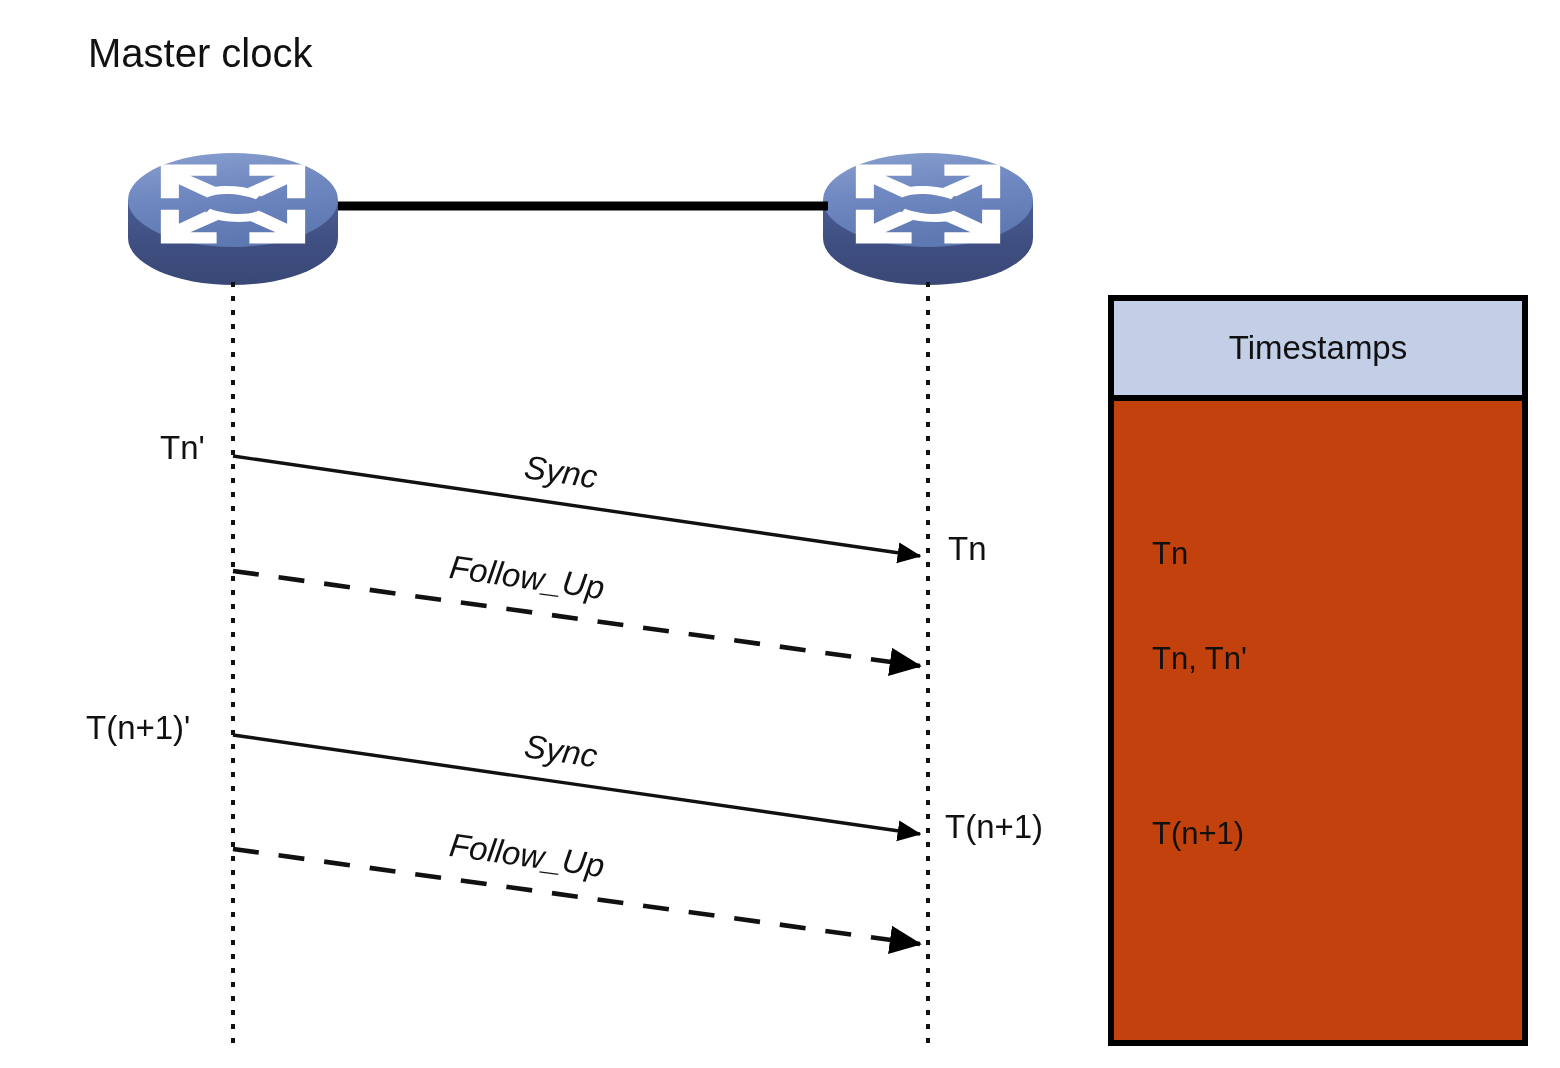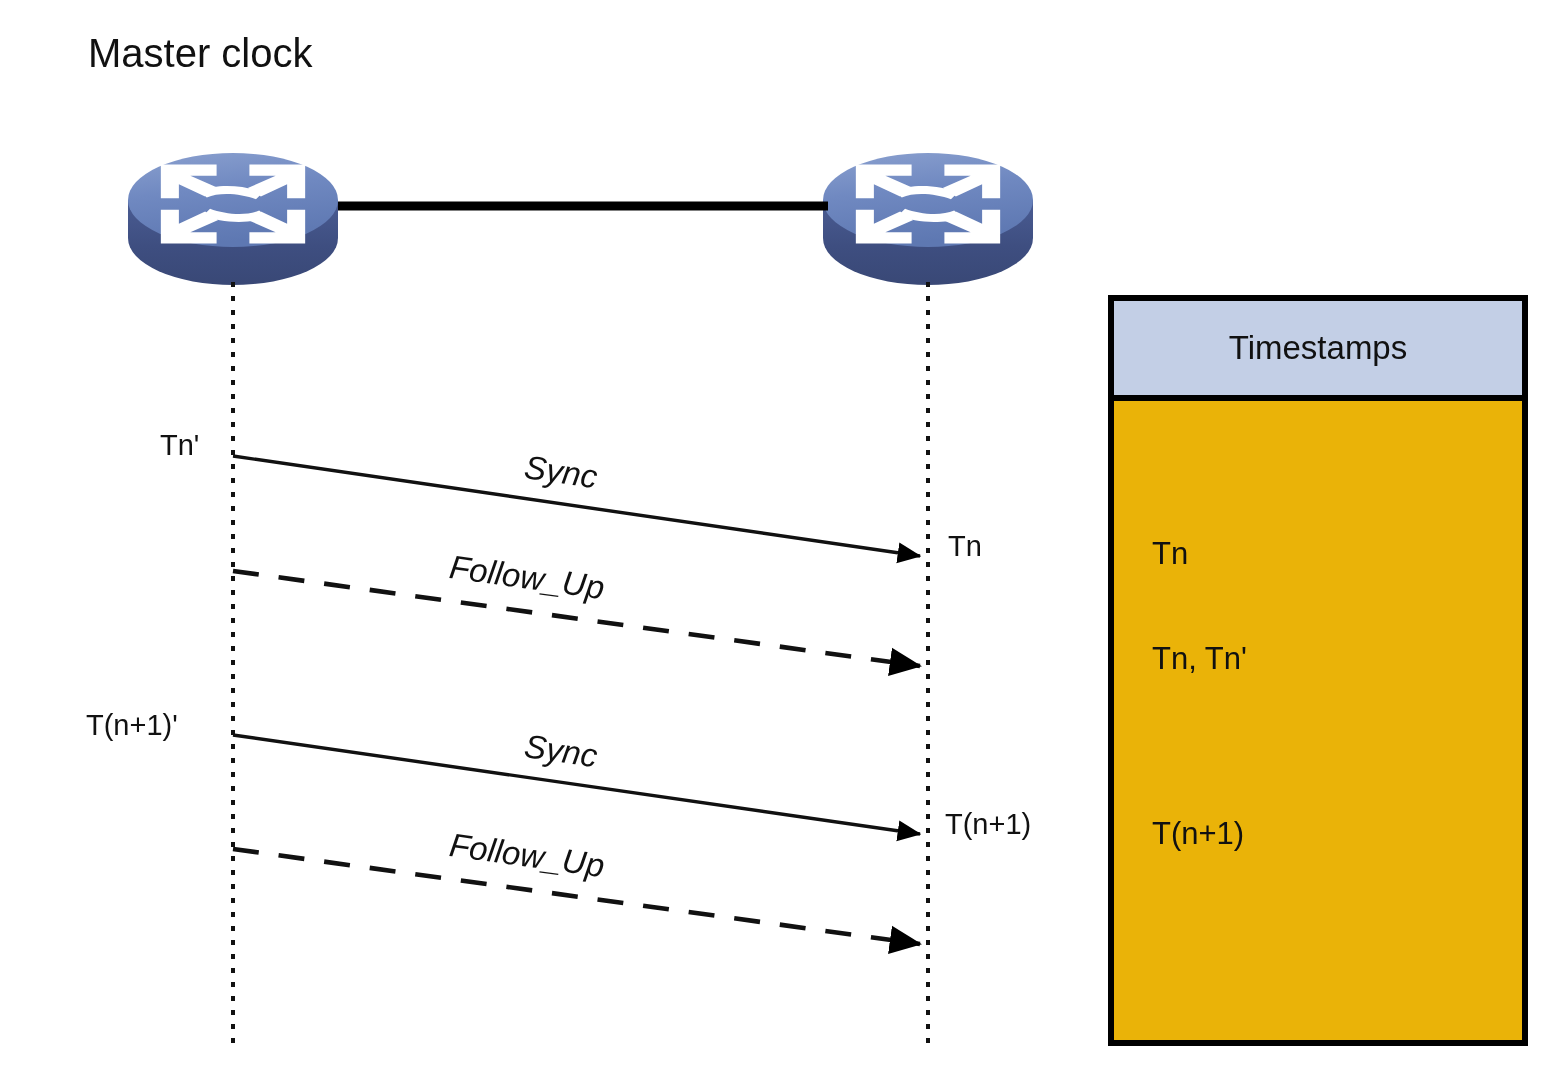--- a/index.html
+++ b/index.html
@@ -13,32 +13,32 @@
   #stage{position:absolute;left:8px;top:0;width:1560px;height:856px;}
   svg#canvas{position:absolute;left:0;top:0;width:1560px;height:1068px;display:block;}
 
   
   .lbl{position:absolute;white-space:nowrap;line-height:1;color:#111;}
 
   .clock-title{font-size:40px;font-weight:400;letter-spacing:0px;}
   #master-clock-title{left:80px;top:33px;}
   #slave-clock-title{left:782px;top:33px;}
 
-  .ts-lbl{font-size:29px;}
+  .ts-lbl{font-size:33px;}
   #label-tn-prime{left:152px;top:431px;}
   #label-tnp1-prime{left:78px;top:711px;}
   #label-tn{left:940px;top:532px;}
   #label-tnp1{left:937px;top:810px;}
 
   .msg-lbl{font-style:italic;font-size:33px;}
 
   
   #timestamps-table{
     position:absolute;left:1100px;top:295px;width:420px;height:751px;
-    border:6px solid #000;box-sizing:border-box;background:#eab308;
+    border:6px solid #000;box-sizing:border-box;background:#c2410c;
   }
   #table-header{
     height:100px;background:#c3cfe6;border-bottom:6px solid #000;
     display:flex;flex-direction:column;align-items:center;justify-content:center;
     box-sizing:border-box;
   }
   #table-header .hl{font-size:33px;line-height:1.18;text-align:center;}
   #table-body{position:relative;height:100%;}
   .ts-row{position:absolute;left:38px;font-size:31px;white-space:nowrap;}
 </style>

